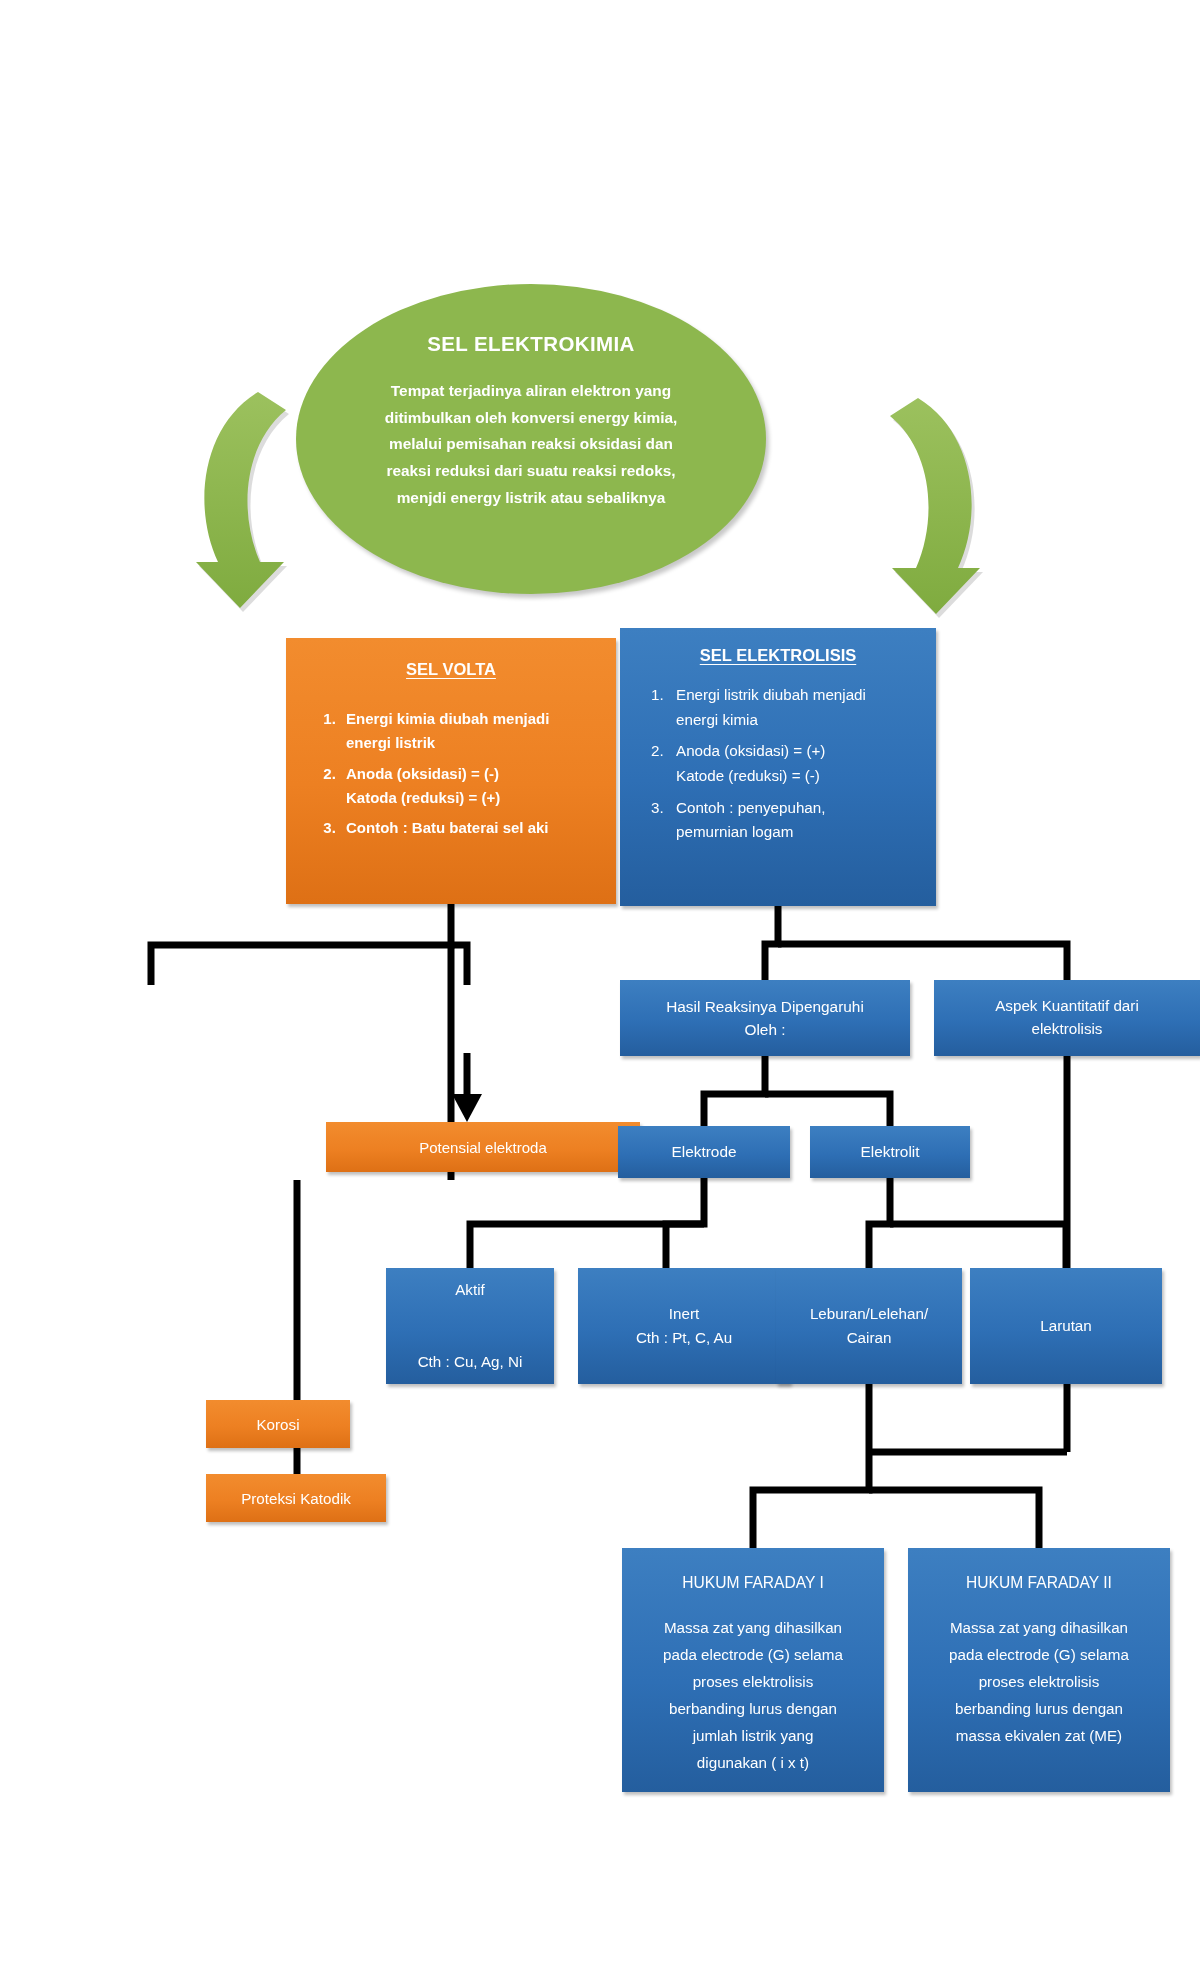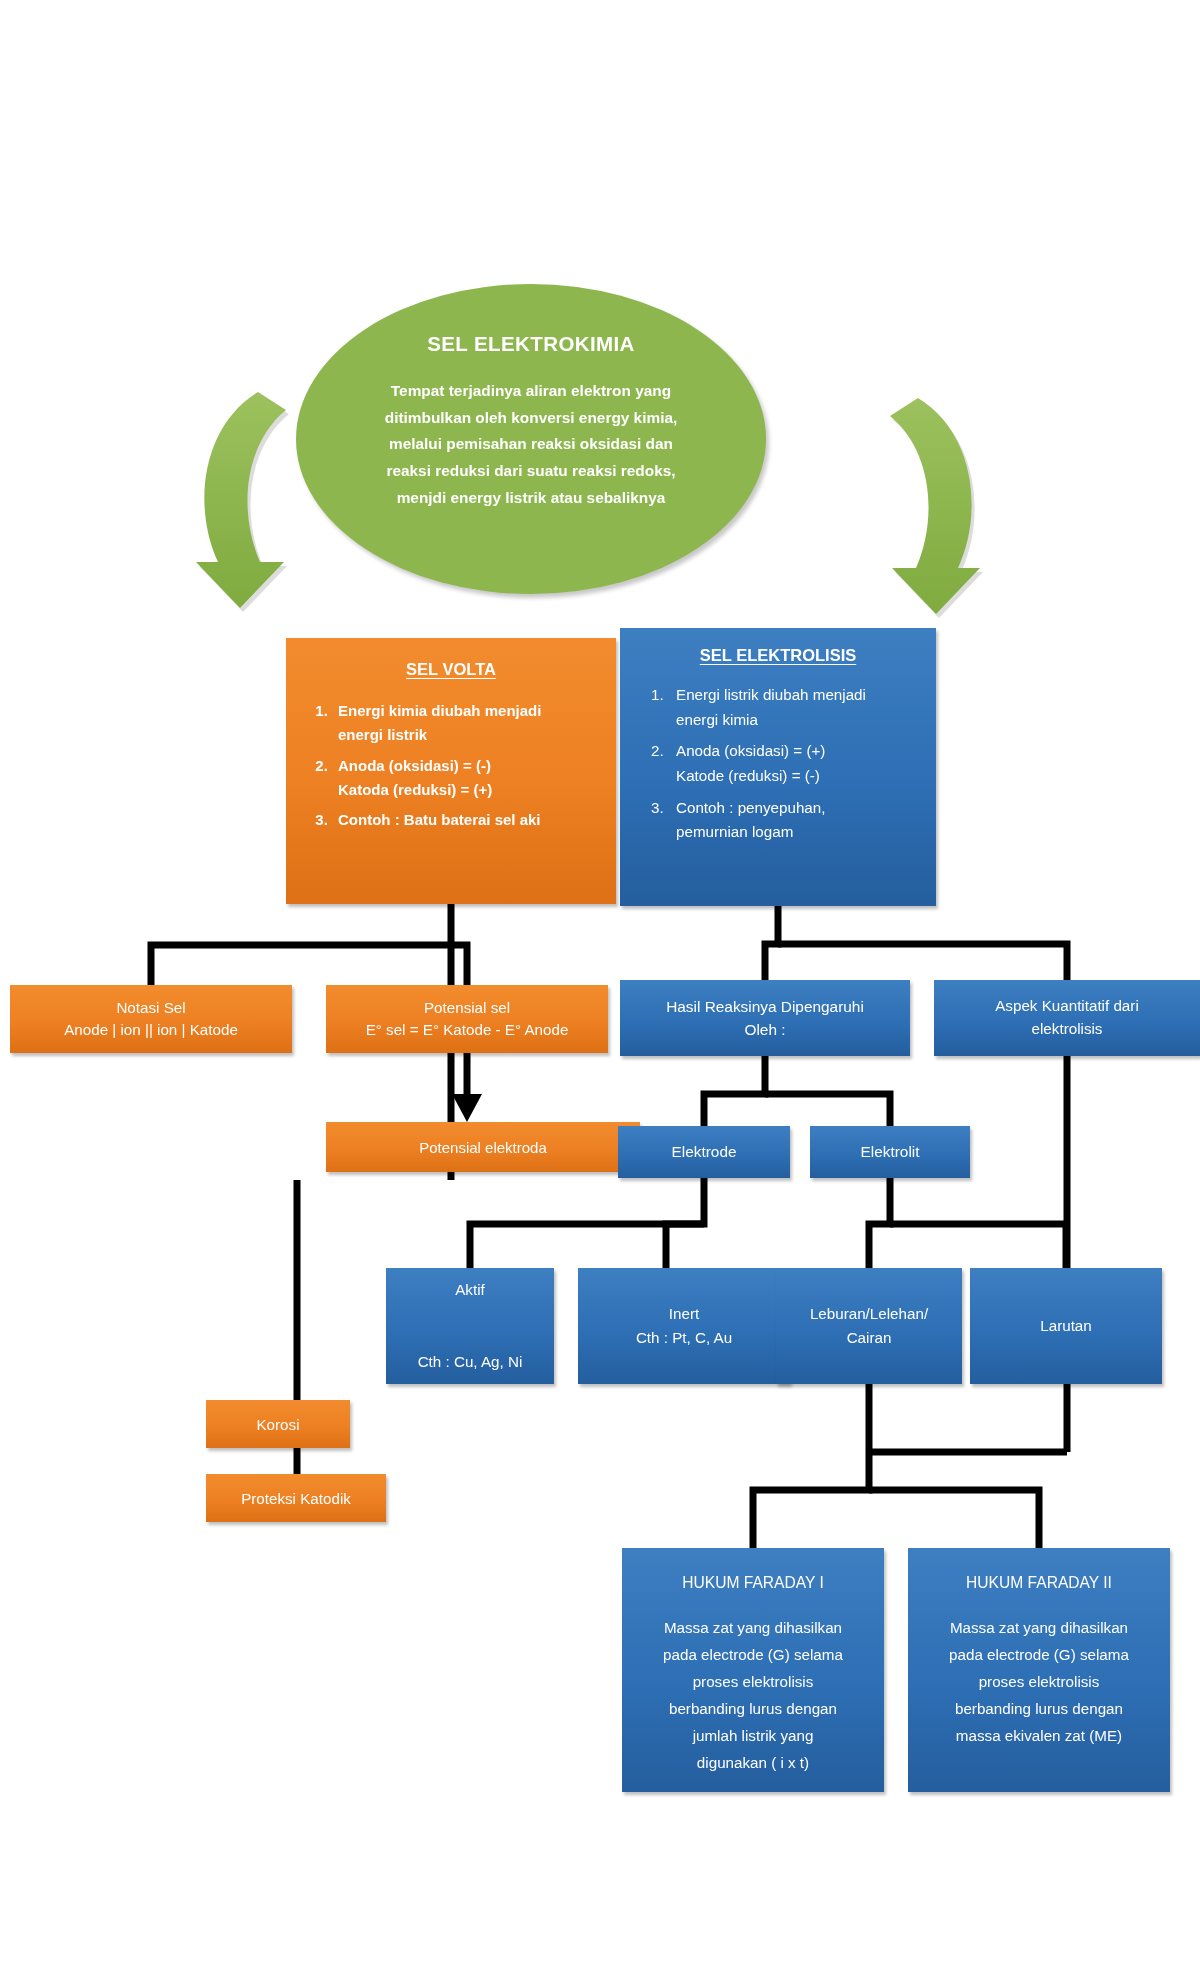--- a/index.html
+++ b/index.html
@@ -107,21 +107,21 @@
   }
 
   
   #sel-volta {
     left: 286px; top: 638px; width: 330px; height: 266px;
     align-items: stretch;
     justify-content: flex-start;
     padding: 22px 16px 10px 16px;
   }
   #sel-volta .hdr { font-size: 16.5px; text-align: center; margin-bottom: 20px; }
-  #sel-volta ol { margin: 0; padding: 0 0 0 30px; text-align: left; }
+  #sel-volta ol { margin: 8px; padding: 0 0 0 30px; text-align: left; }
   #sel-volta li {
     font-size: 15px; font-weight: bold; line-height: 1.62;
     margin-bottom: 6px; padding-left: 6px;
   }
 
   #sel-elektrolisis {
     left: 620px; top: 628px; width: 316px; height: 278px;
     align-items: stretch;
     justify-content: flex-start;
     padding: 18px 14px 10px 14px;
@@ -270,29 +270,21 @@
         <span class="nl">Anoda (oksidasi) = (+)</span>
         <span class="nl">Katode (reduksi) = (-)</span>
       </li>
       <li>
         <span class="nl">Contoh : penyepuhan,</span>
         <span class="nl">pemurnian logam</span>
       </li>
     </ol>
   </div>
 
-  <div class="node orange" id="notasi-sel">
-    <span class="nl">Notasi Sel</span>
-    <span class="nl">Anode | ion || ion | Katode</span>
-  </div>
-
-  <div class="node orange" id="potensial-sel">
-    <span class="nl">Potensial sel</span>
-    <span class="nl">E° sel = E° Katode - E° Anode</span>
-  </div>
+
 
   <div class="node blue" id="hasil-reaksi">
     <span class="nl">Hasil Reaksinya Dipengaruhi</span>
     <span class="nl">Oleh :</span>
   </div>
 
   <div class="node blue" id="aspek-kuant">
     <span class="nl">Aspek Kuantitatif dari</span>
     <span class="nl">elektrolisis</span>
   </div>

